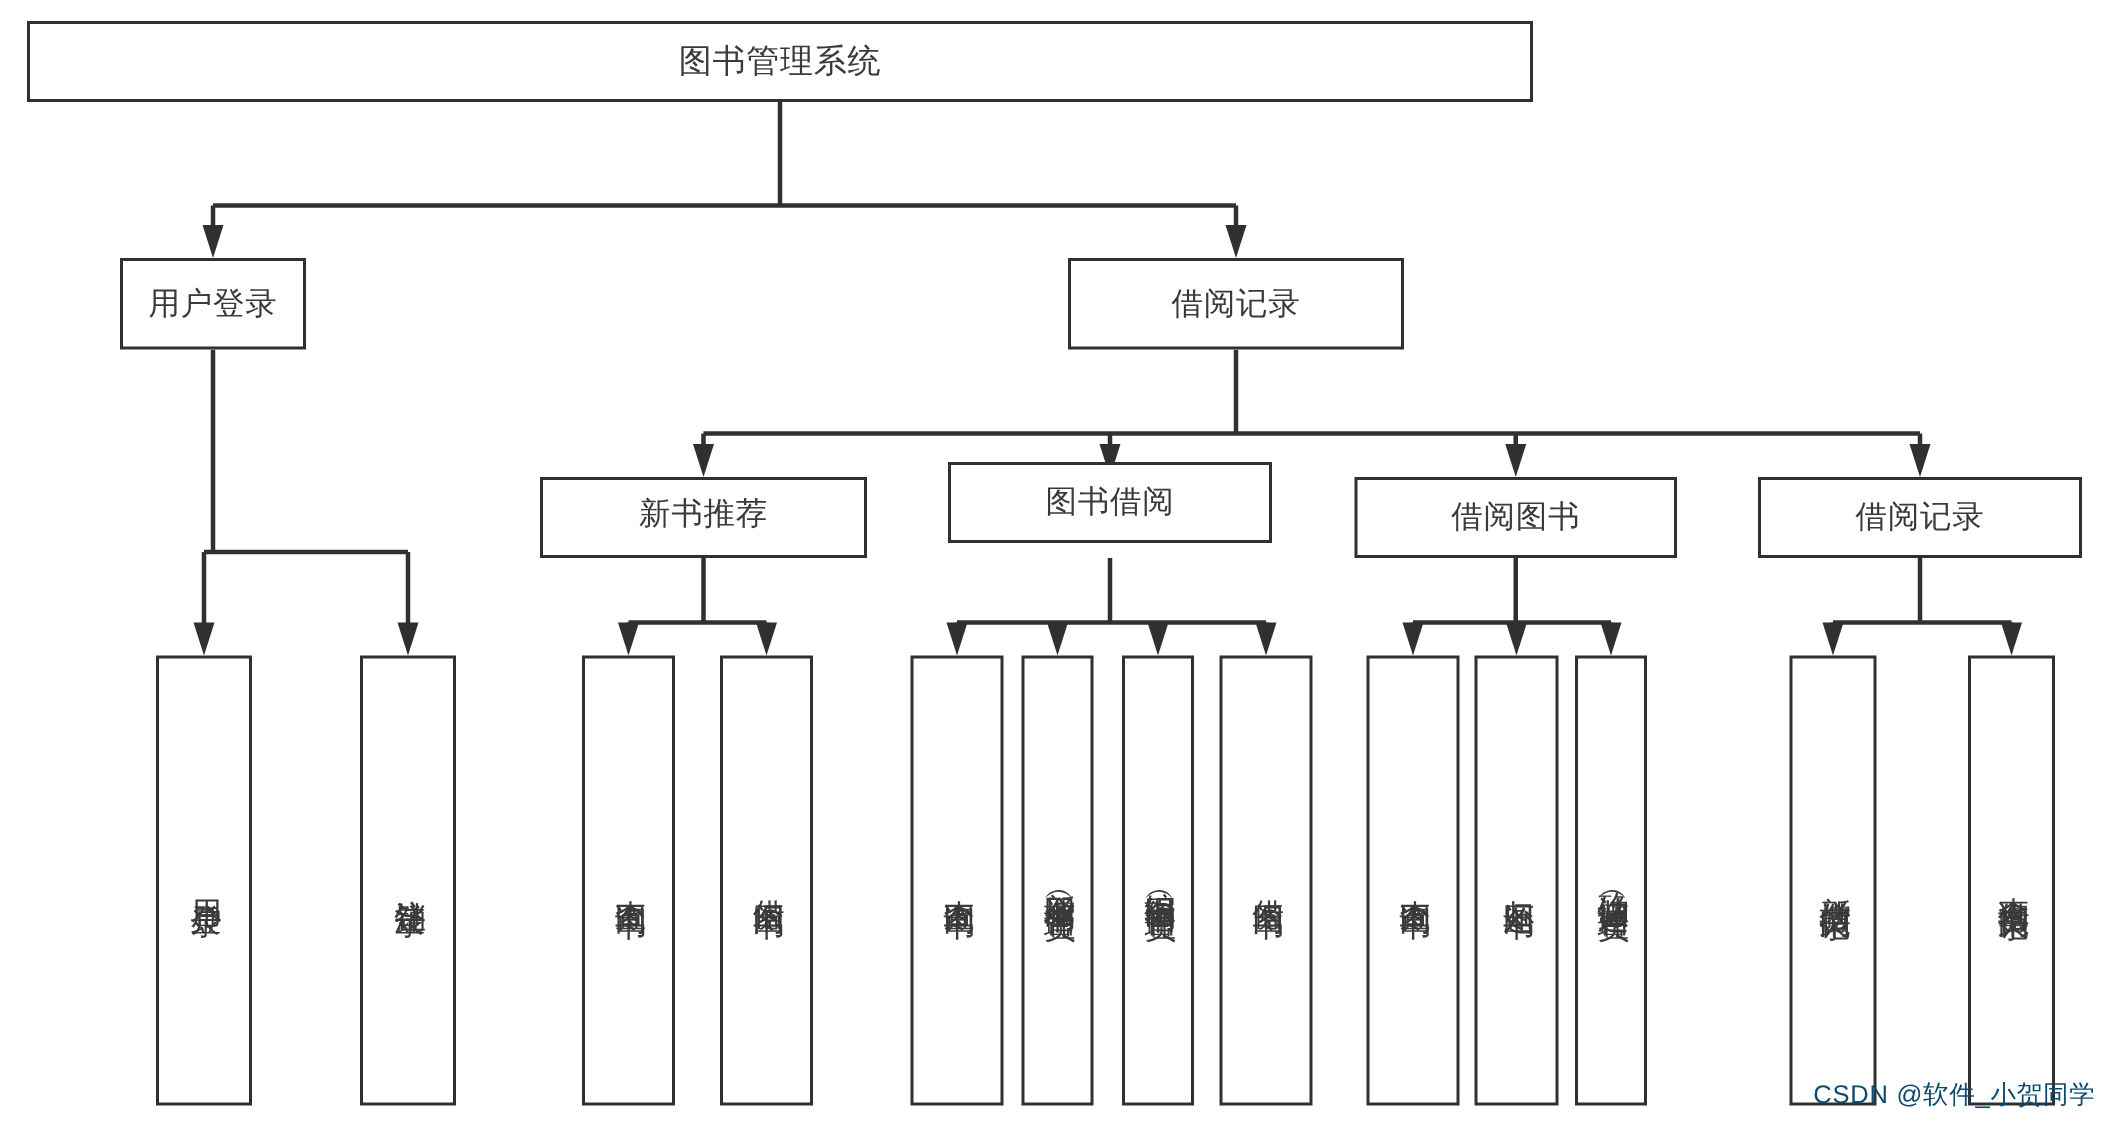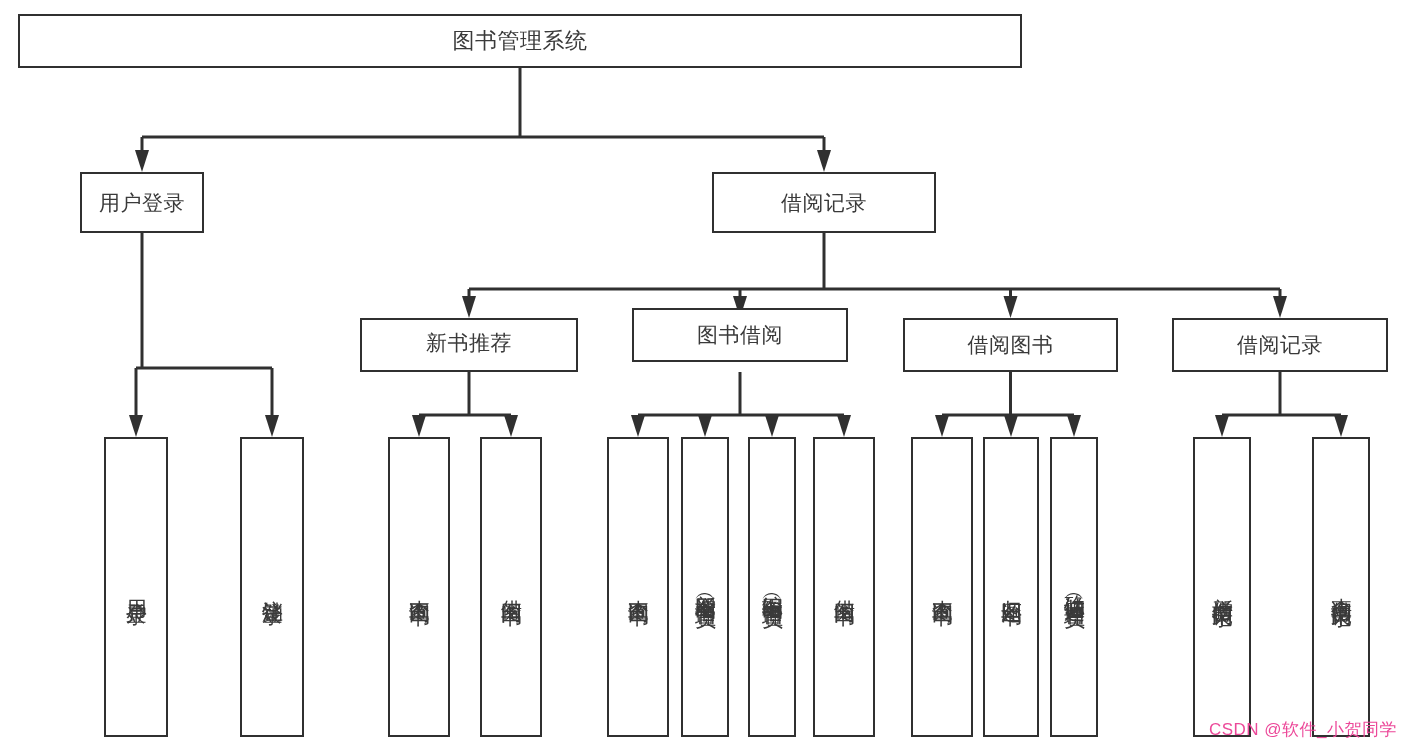--- a/index.html
+++ b/index.html
@@ -36,21 +36,21 @@
   }
   .node.vert .node-label{
     writing-mode:vertical-rl;text-orientation:upright;
     font-size:21px;line-height:1.28;letter-spacing:2px;
     max-height:100%;
   }
 
   
   #watermark{
     position:absolute;right:8px;bottom:6px;
-    font-size:17px;color:#ec4899;white-space:nowrap;
+    font-size:17px;color:#0c4a6e;white-space:nowrap;
     letter-spacing:0.5px;pointer-events:none;
   }
 </style>
 </head>
 <body>
 
 <div id="diagram-root">
 
   <svg id="connectors" viewBox="0 0 1405 747" width="1405" height="747" aria-hidden="true">
       <line x1="520" y1="68" x2="520" y2="137"></line>

